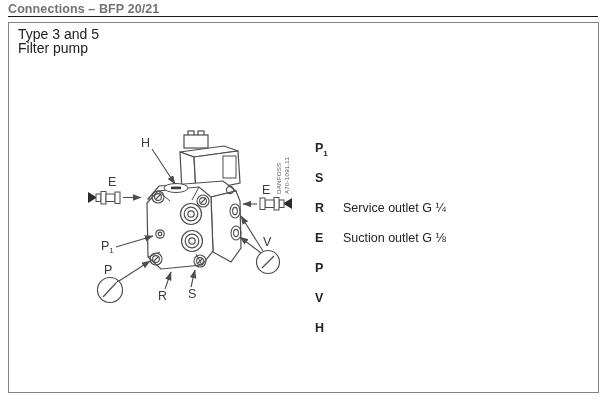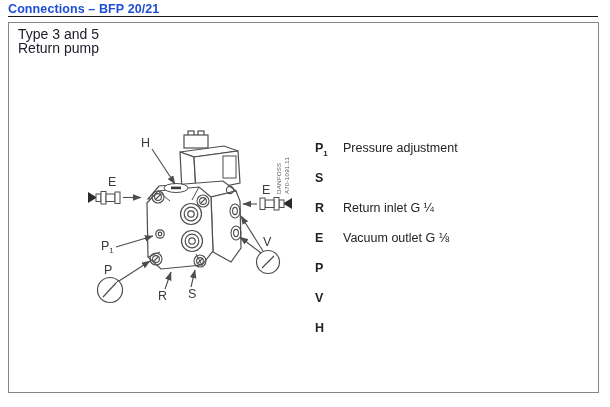--- a/index.html
+++ b/index.html
@@ -4,21 +4,21 @@
 <style>
   html,body{margin:0;padding:0;}
   body{
     width:610px;height:407px;position:relative;overflow:hidden;
     background:#ffffff;
     font-family:"Liberation Sans","DejaVu Sans",sans-serif;
     color:#1c1c1c;
   }
   .page-title{
     position:absolute;left:8px;top:2px;
-    font-size:12.5px;font-weight:bold;color:#1d4ed8;
+    font-size:12.5px;font-weight:bold;color:#737373;
     letter-spacing:.1px;
   }
   .title-rule{
     position:absolute;left:8px;top:16px;width:590px;height:0;
     border-top:1.6px solid #1a1a1a;
   }
   .content-box{
     position:absolute;left:8px;top:22px;width:589px;height:369px;
     border:1.4px solid #858585;background:#fff;
   }
@@ -48,21 +48,21 @@
 </head>
 <body>
 
 <div class="page-title">Connections – BFP 20/21</div>
 <div class="title-rule"></div>
 
 <div class="content-box"></div>
 
 <div class="type-note">
   <div>Type 3 and 5</div>
-  <div>Return pump</div>
+  <div>Filter pump</div>
 </div>
 
 <svg class="diagram" width="610" height="407" viewBox="0 0 610 407">
   <defs>
     <marker id="ah" markerWidth="9" markerHeight="8" refX="7.5" refY="3" orient="auto">
       <polygon points="0,0 8,3 0,6" fill="#4d4d4d"></polygon>
     </marker>
   </defs>
 
   <g stroke="#4d4d4d" stroke-width="1.2" fill="#ffffff">
@@ -177,32 +177,31 @@
   <text class="lbl" x="188" y="298">S</text>
   <text class="lbl" x="263" y="246">V</text>
 
   <text class="wm" x="281" y="194" transform="rotate(-90 281 194)">DANFOSS</text>
   <text class="wm" x="289" y="194" transform="rotate(-90 289 194)">A70-1091.11</text>
 </svg>
 
 <div class="legend">
   <div class="legend-row">
     <span class="legend-sym"><span>P</span><sub>1</sub></span>
-    <span class="legend-text">Pressure adjustment</span>
   </div>
   <div class="legend-row">
     <span class="legend-sym"><span>S</span></span>
   </div>
   <div class="legend-row">
     <span class="legend-sym"><span>R</span></span>
-    <span class="legend-text">Return inlet G ¼</span>
+    <span class="legend-text">Service outlet G ¼</span>
   </div>
   <div class="legend-row">
     <span class="legend-sym"><span>E</span></span>
-    <span class="legend-text">Vacuum outlet G ⅛</span>
+    <span class="legend-text">Suction outlet G ⅛</span>
   </div>
   <div class="legend-row">
     <span class="legend-sym"><span>P</span></span>
   </div>
   <div class="legend-row">
     <span class="legend-sym"><span>V</span></span>
   </div>
   <div class="legend-row">
     <span class="legend-sym"><span>H</span></span>
   </div>

